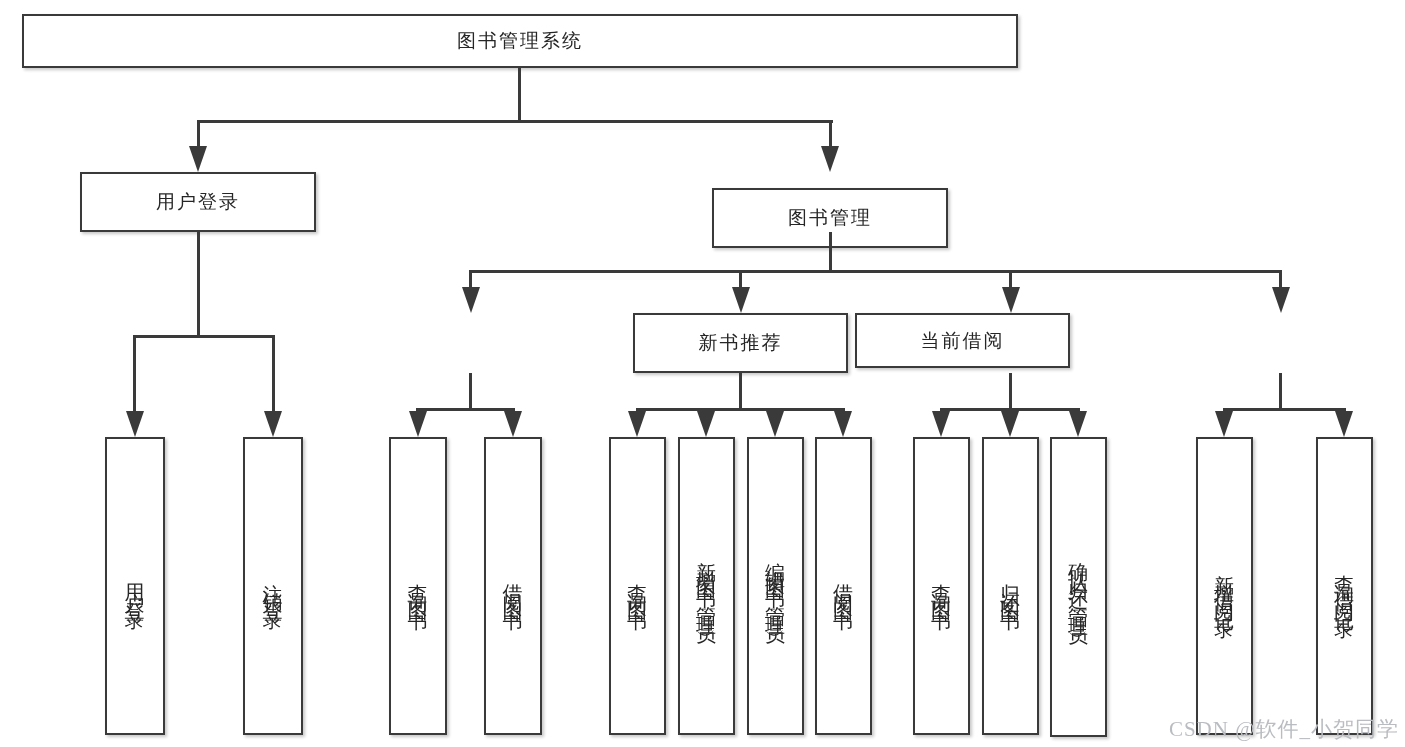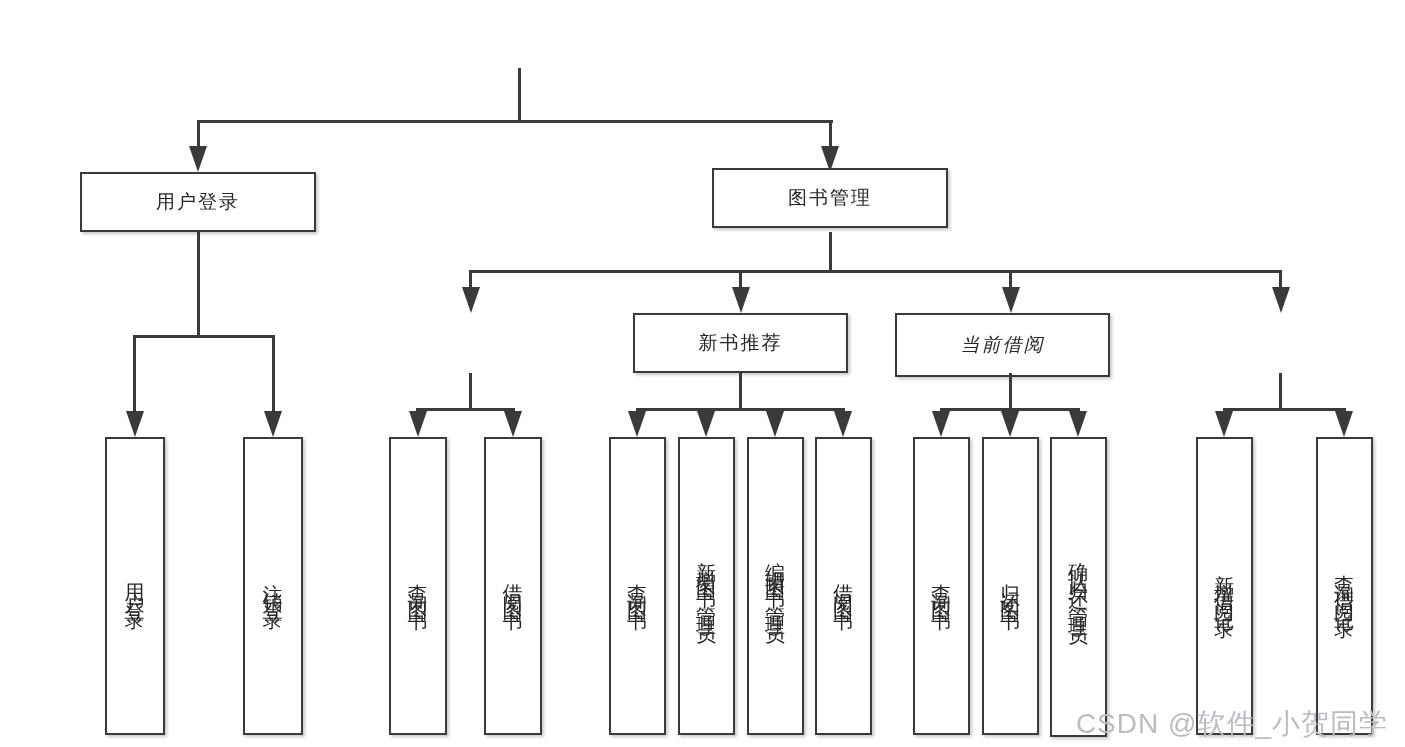--- a/index.html
+++ b/index.html
@@ -24,61 +24,63 @@
   }
   .vline, .hline { position:absolute; background:var(--line, #3a3a3a); }
   .vline { width:3px; }
   .hline { height:3px; }
   .arrow {
     position:absolute; width:0; height:0;
     border-left:9px solid transparent; border-right:9px solid transparent;
     border-top:26px solid var(--line, #3a3a3a);
   }
   .watermark {
-    position:absolute; right:17px; bottom:4px; z-index:5;
-    font-size:28px; letter-spacing:1px;
+    position:absolute; right:6px; bottom:4px; z-index:5;
+    font-size:21px; letter-spacing:1px;
     color:var(--watermark, #b9bcc0);
+    font-family:Liberation Serif, serif;
   }
 </style>
 </head>
 <body>
 
 <div class="canvas">
 
+  <div class="box" style="left:22px;top:14px;width:996px;height:54px;">图书管理系统</div>
 
   <div class="vline" style="left:518px;top:68px;height:52px;"></div>
   <div class="hline" style="left:197px;top:120px;width:636px;"></div>
   <div class="vline" style="left:197px;top:120px;height:26px;"></div>
   <div class="arrow" style="left:189px;top:146px;"></div>
   <div class="vline" style="left:829px;top:120px;height:26px;"></div>
   <div class="arrow" style="left:821px;top:146px;"></div>
 
   <div class="box" style="left:80px;top:172px;width:236px;height:60px;">用户登录</div>
-  <div class="box" style="left:712px;top:168px;width:236px;height:60px;">图书管理</div>
+  <div class="box" style="left:712px;top:188px;width:236px;height:60px;">图书管理</div>
 
   <div class="vline" style="left:197px;top:232px;height:103px;"></div>
   <div class="hline" style="left:133px;top:335px;width:142px;"></div>
   <div class="vline" style="left:133px;top:335px;height:76px;"></div>
   <div class="arrow" style="left:126px;top:411px;"></div>
   <div class="vline" style="left:272px;top:335px;height:76px;"></div>
   <div class="arrow" style="left:264px;top:411px;"></div>
 
   <div class="vline" style="left:829px;top:232px;height:38px;"></div>
   <div class="hline" style="left:469px;top:270px;width:813px;"></div>
   <div class="vline" style="left:469px;top:270px;height:17px;"></div>
   <div class="arrow" style="left:462px;top:287px;"></div>
   <div class="vline" style="left:739px;top:270px;height:17px;"></div>
   <div class="arrow" style="left:732px;top:287px;"></div>
   <div class="vline" style="left:1009px;top:270px;height:17px;"></div>
   <div class="arrow" style="left:1002px;top:287px;"></div>
   <div class="vline" style="left:1279px;top:270px;height:17px;"></div>
   <div class="arrow" style="left:1272px;top:287px;"></div>
 
   <div class="box" style="left:633px;top:313px;width:215px;height:60px;">新书推荐</div>
-  <div class="box" style="left:895px;top:313px;width:215px;height:64px;font-style:italic;">当前借阅</div>
+  <div class="box" style="left:855px;top:313px;width:215px;height:55px;">当前借阅</div>
 
   <div class="vline" style="left:469px;top:373px;height:35px;"></div>
   <div class="hline" style="left:416px;top:408px;width:99px;"></div>
   <div class="arrow" style="left:409px;top:411px;"></div>
   <div class="arrow" style="left:504px;top:411px;"></div>
 
   <div class="vline" style="left:739px;top:373px;height:35px;"></div>
   <div class="hline" style="left:636px;top:408px;width:209px;"></div>
   <div class="arrow" style="left:628px;top:411px;"></div>
   <div class="arrow" style="left:697px;top:411px;"></div>

